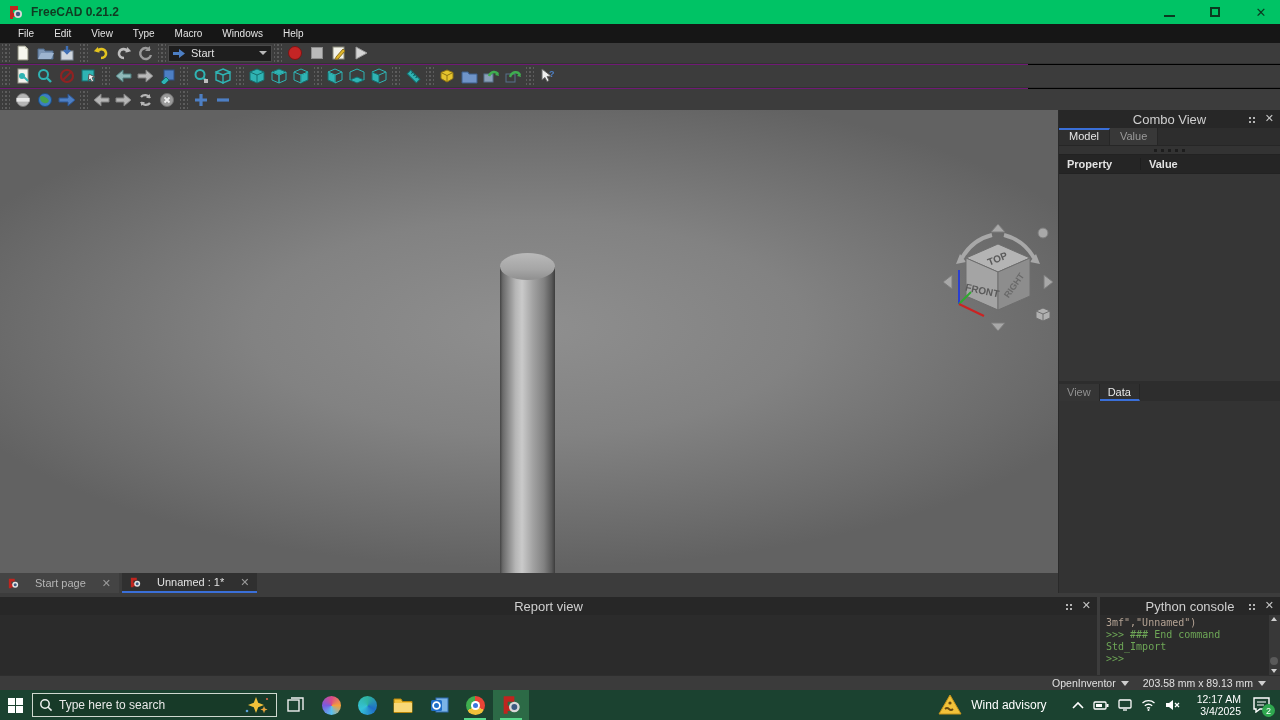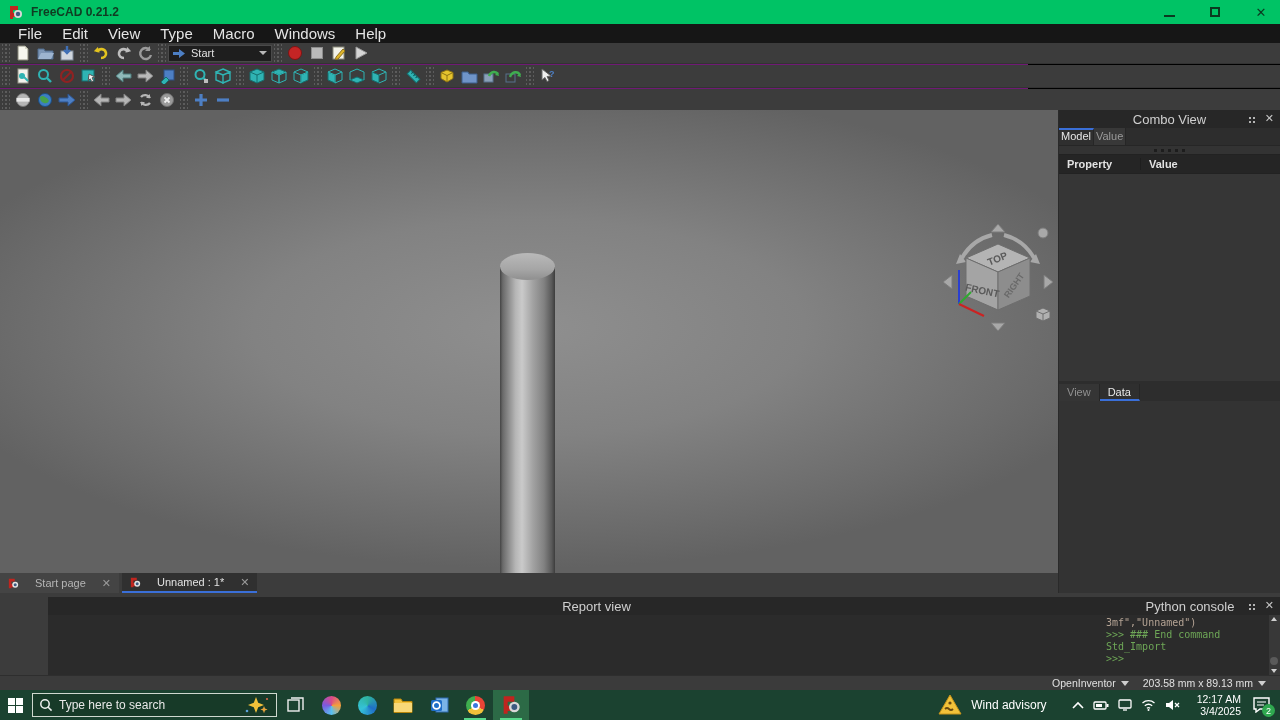--- a/index.html
+++ b/index.html
@@ -11,21 +11,21 @@
   .titlebar { position:absolute; left:0; top:0; width:1280px; height:24px; background:#00c365; display:flex; align-items:center; }
   .titlebar .logo { margin-left:8px; }
   .titlebar .title { margin-left:8px; color:#103b22; font-size:12px; font-weight:bold; }
   .win-controls { position:absolute; right:10px; top:0; height:24px; display:flex; align-items:center; gap:28px; }
   .win-btn { color:#0b3a20; font-size:13px; width:18px; text-align:center; cursor:default; }
   .wc-min { display:inline-block; width:11px; height:0; border-top:2px solid #0b3a20; }
   .wc-max { display:inline-block; width:10px; height:10px; border:2px solid #0b3a20; }
 
   
   .menubar { position:absolute; left:0; top:24px; width:1280px; height:19px; background:#161616; display:flex; align-items:center; padding-left:8px; gap:0; }
-  .menu-item { color:#e4e4e4; font-size:15px; padding:2px 10px; }
+  .menu-item { color:#e4e4e4; font-size:10px; padding:2px 10px; }
 
   
   .tbrow { position:absolute; left:0; width:1280px; background:#3c3c3c; display:flex; align-items:center; }
   #tb1 { top:43px; height:21px; border-bottom:1px solid #333; }
   #tb2 { top:65px; height:23px; border-bottom:1px solid #333; }
   #tb3 { top:89px; height:21px; }
   .tbtn { width:22px; height:20px; display:flex; align-items:center; justify-content:center; flex:0 0 auto; }
   .tsep { width:8px; height:18px; margin:0 2px; flex:0 0 auto;
           background-image:radial-gradient(circle, #5c5c5c 1px, transparent 1.2px);
           background-size:4px 4px; background-position:center; }
@@ -48,21 +48,21 @@
   .axiscross { position:absolute; left:1018px; top:518px; }
 
   
   .combo { position:absolute; left:1058px; top:110px; width:222px; height:483px; background:#333; border-left:1px solid #2a2a2a; }
   .panel-head { height:18px; background:#272727; display:flex; align-items:center; position:relative; }
   .panel-head .ptitle { flex:1; text-align:center; color:#cfcfcf; font-size:13px; }
   .phead-icons { position:absolute; right:6px; top:3px; display:flex; gap:10px; align-items:center; }
   .dock-dots { width:2px; height:2px; background:#b4b4b4; box-shadow:4px 0 #b4b4b4,0 4px #b4b4b4,4px 4px #b4b4b4; margin-right:4px; }
   .close-x { color:#c6c6c6; font-size:11px; line-height:10px; }
   .combo-tabs { display:flex; height:18px; background:#2d2d2d; border-bottom:1px solid #262626; }
-  .ctab { padding:2px 2px 0; font-size:11px; color:#9a9a9a; background:#383838; border-right:1px solid #262626; position:relative; }
+  .ctab { padding:2px 10px 0; font-size:11px; color:#9a9a9a; background:#383838; border-right:1px solid #262626; position:relative; }
   .ctab.active { color:#e6e6e6; background:#2f2f2f; border-top:2px solid #3a6fd8; padding-top:0; }
   .tree { background:#373737; height:209px; padding:6px 4px; position:relative; }
   .tree-scroll { position:absolute; right:0; top:0; width:7px; height:100%; background:#454545; }
   .tree-row { display:flex; align-items:center; height:16px; gap:5px; }
   .tree-row .expander { width:0; height:0; border-left:4px solid transparent; border-right:4px solid transparent; border-top:5px solid #b9b9b9; margin-left:4px; }
   .tree-root-label { font-weight:bold; color:#efefef; }
   .tree-child { margin-left:34px; }
   .tree-child-label { color:#dcdcdc; }
   .splitter { height:8px; background:#333; display:flex; align-items:center; justify-content:center; gap:4px; }
   .splitter i { width:3px; height:3px; background:#1d1d1d; display:block; }
@@ -76,21 +76,21 @@
   .btab.active { color:#e8e8e8; background:#2f2f2f; border-bottom:2px solid #3a6fd8; padding-bottom:1px; }
 
   
   .mdi { position:absolute; left:0; top:573px; width:1058px; height:20px; background:#3c3c3c; display:flex; align-items:flex-end; }
   .mtab { display:flex; align-items:center; gap:16px; height:20px; padding:0 8px; font-size:11px; color:#b5b5b5; background:#444; margin-right:3px; }
   .mtab.active { background:#303030; color:#e2e2e2; border-bottom:2px solid #3a6fd8; }
   .mtab .tclose { color:#9a9a9a; font-size:11px; }
 
   
   .bottom { position:absolute; left:0; top:593px; width:1280px; height:82px; background:#3c3c3c; }
-  .report { position:absolute; left:0; top:4px; width:1097px; height:78px; background:#2b2b2b;margin-left:48px; }
+  .report { position:absolute; left:0; top:4px; width:1097px; height:78px; background:#2b2b2b; }
   .pycon  { position:absolute; left:1100px; top:4px; width:180px; height:78px; background:#2b2b2b; }
   .pycon-body { position:relative; padding:2px 2px 0 6px; font-family:"DejaVu Sans Mono", monospace; font-size:10px; line-height:12px; height:60px; overflow:hidden; }
   .pyline-plain { color:#b4a394; white-space:pre; }
   .pyline-green { color:#6ea757; white-space:pre; }
   .py-scroll { position:absolute; right:0; top:0; width:11px; height:60px; background:#383838; }
   .py-up { position:absolute; top:2px; left:2px; width:0; height:0; border-left:3px solid transparent; border-right:3px solid transparent; border-bottom:4px solid #cfcfcf; }
   .py-down { position:absolute; bottom:2px; left:2px; width:0; height:0; border-left:3px solid transparent; border-right:3px solid transparent; border-top:4px solid #cfcfcf; }
   .py-thumb { position:absolute; bottom:10px; left:1px; width:8px; height:8px; border-radius:50%; background:#5a5a5a; }
 
   

